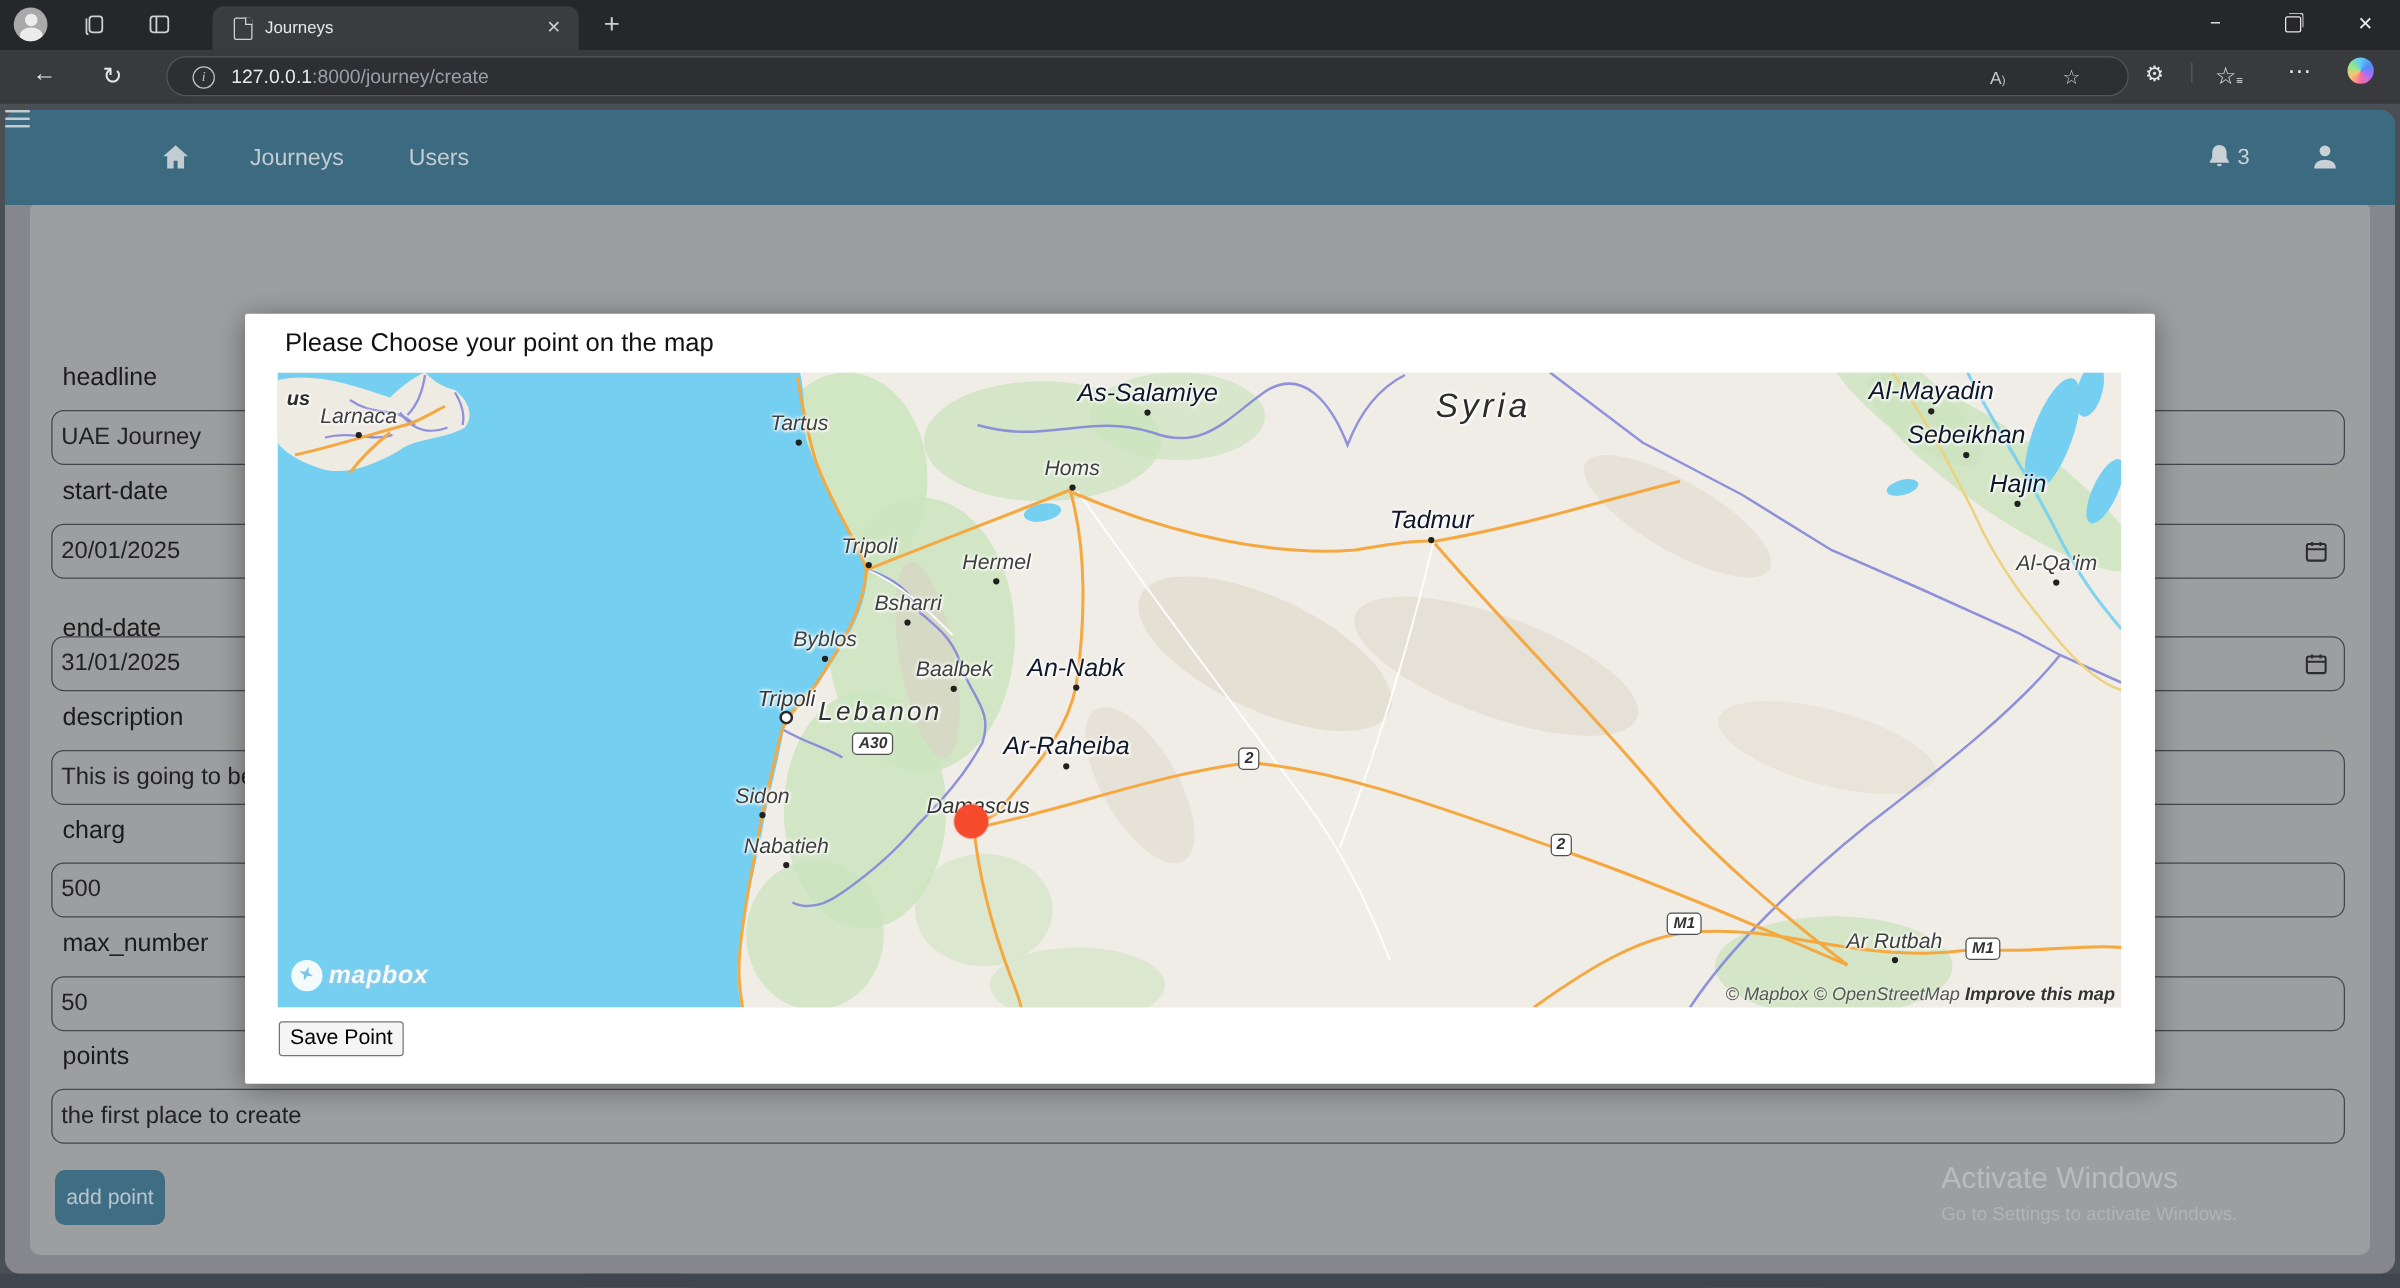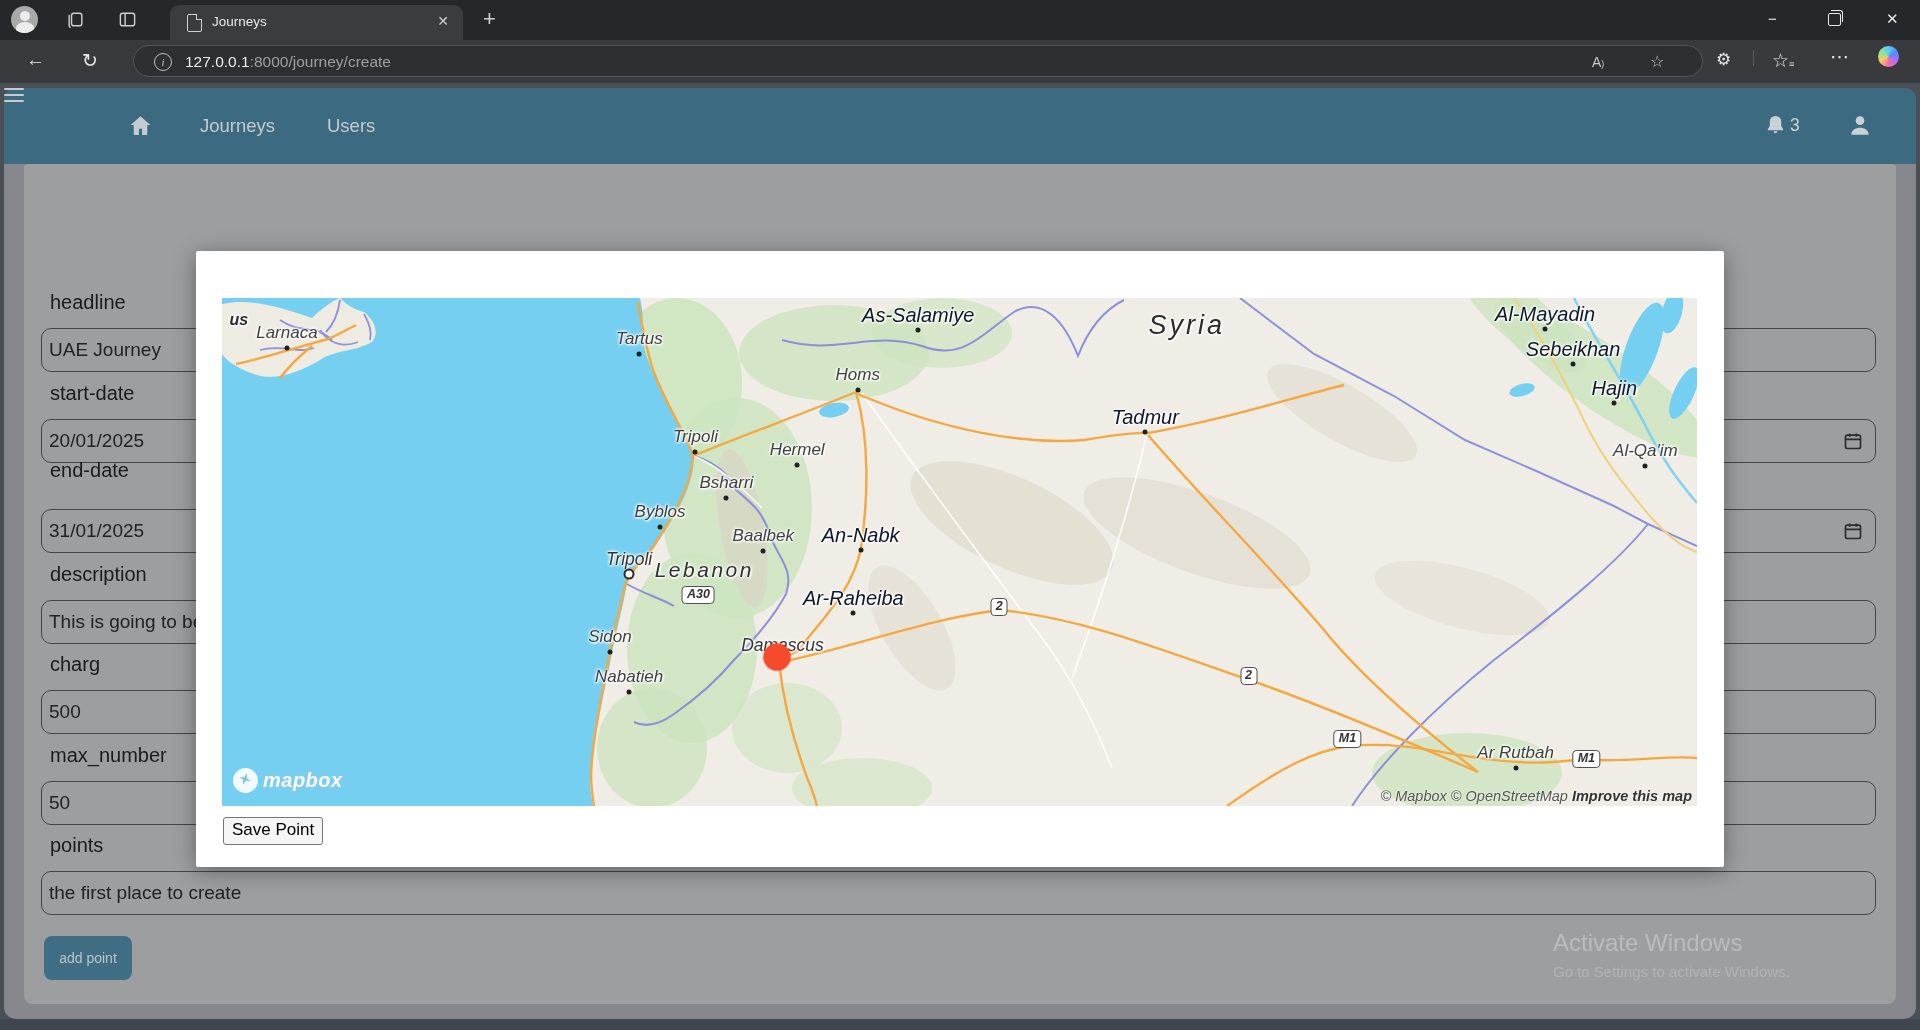--- a/index.html
+++ b/index.html
@@ -39,21 +39,21 @@
   #hamburger{left:57px;top:29px;width:20px;height:16px;}
   #hamburger span{display:block;height:2.4px;background:#c2ccd1;margin-bottom:3.6px;border-radius:1px;}
   .nav-link{position:absolute;top:27px;font-size:18.5px;color:#c2ccd1;}
   #bellcount{position:absolute;left:1786px;top:27px;font-size:17.5px;color:#ccd4d9;}
   #content{position:absolute;left:20px;top:76px;width:1872px;height:840px;background:#9d9ea0;border-radius:4px 4px 8px 8px;}
 
   .f-label{position:absolute;left:26px;font-size:20px;color:#1b1b1b;}
   .f-input{position:absolute;left:17px;width:1835px;height:44px;border:1px solid #43464a;border-radius:10px;box-sizing:border-box;font-size:19px;color:#222;line-height:42px;padding-left:7px;background:transparent;}
   .cal-ic{position:absolute;right:12px;top:11px;width:20px;height:20px;}
   .teal-btn{position:absolute;background:#3f6e84;border-radius:8px;color:#b9c5cc;text-align:center;}
-  #addpoint{left:20px;top:772px;width:88px;height:44px;font-size:14px;line-height:44px;}
+  #addpoint{left:20px;top:772px;width:88px;height:44px;font-size:17px;line-height:44px;}
   #savebtn{left:439px;top:855px;width:89px;height:43px;font-size:18px;line-height:43px;}
   #cancelbtn{position:absolute;left:1344px;top:856px;width:87px;height:43px;background:#58595b;border-radius:8px;color:#e3e3e3;text-align:center;font-size:18px;line-height:43px;}
   .btn-circ{display:inline-block;vertical-align:middle;margin:-3px 7px 0 0;width:20px;height:20px;border-radius:50%;background:#c6ccd0;color:#3f4a50;font-size:13px;line-height:20px;text-align:center;font-weight:bold;}
 
   #wm1{position:absolute;left:1553px;top:929px;font-size:24px;color:rgba(255,255,255,0.30);}
   #wm2{position:absolute;left:1553px;top:963px;font-size:15px;color:rgba(255,255,255,0.22);}
   #footstrip{position:absolute;left:0;top:1019px;width:1920px;height:11px;background:#3f4650;}
 
   
   #modal{position:absolute;left:196px;top:251px;width:1528px;height:616px;background:#ffffff;border-radius:2px;box-shadow:0 4px 22px rgba(0,0,0,0.38);z-index:50;}
@@ -155,21 +155,21 @@
       <div id="form-rows">
           <div class="f-label" style="top: 127px;">headline</div>
           <div class="f-input" style="top: 164px;"><span>UAE Journey</span></div>
           <div class="f-label" style="top: 217.5px;">start-date</div>
           <div class="f-input" style="top: 254.5px;"><span>20/01/2025</span><svg class="cal-ic" viewBox="0 0 24 24">
               <g fill="none" stroke="#2c2c2c" stroke-width="2">
                 <rect x="3" y="5" width="18" height="16" rx="2"></rect>
                 <path d="M3 10h18M8 3v4M16 3v4"></path>
               </g>
             </svg></div>
-          <div class="f-label" style="top: 295px;">end-date</div>
+          <div class="f-label" style="top: 328px;">end-date</div>
           <div class="f-input" style="top: 345px;"><span>31/01/2025</span><svg class="cal-ic" viewBox="0 0 24 24">
               <g fill="none" stroke="#2c2c2c" stroke-width="2">
                 <rect x="3" y="5" width="18" height="16" rx="2"></rect>
                 <path d="M3 10h18M8 3v4M16 3v4"></path>
               </g>
             </svg></div>
           <div class="f-label" style="top: 398.5px;">description</div>
           <div class="f-input" style="top: 435.5px;"><span>This is going to be o</span></div>
           <div class="f-label" style="top: 489px;">charg</div>
           <div class="f-input" style="top: 526px;"><span>500</span></div>
@@ -182,20 +182,21 @@
       <div class="teal-btn" id="savebtn"><span class="btn-circ">✓</span></div>
       <div id="cancelbtn"></div>
     </div>
   </div>
 
   <div id="wm1">Activate Windows</div>
   <div id="wm2">Go to Settings to activate Windows.</div>
   <div id="footstrip"></div>
 
   <div id="modal">
+    <div id="modal-title">Please Choose your point on the map</div>
     <div id="map">
       <svg width="1475" height="508" viewBox="0 0 1475 508" preserveAspectRatio="none">
         <rect x="0" y="0" width="1475" height="508" fill="#f0ede7"></rect>
         <g fill="#ded7c8">
           <ellipse cx="790" cy="225" rx="110" ry="45" opacity="0.6" transform="rotate(25 790 225)"></ellipse>
           <ellipse cx="975" cy="235" rx="120" ry="40" opacity="0.55" transform="rotate(20 975 235)"></ellipse>
           <ellipse cx="1120" cy="115" rx="85" ry="28" opacity="0.5" transform="rotate(30 1120 115)"></ellipse>
           <ellipse cx="690" cy="330" rx="70" ry="30" opacity="0.5" transform="rotate(60 690 330)"></ellipse>
           <ellipse cx="1240" cy="300" rx="90" ry="30" opacity="0.4" transform="rotate(15 1240 300)"></ellipse>
         </g>

